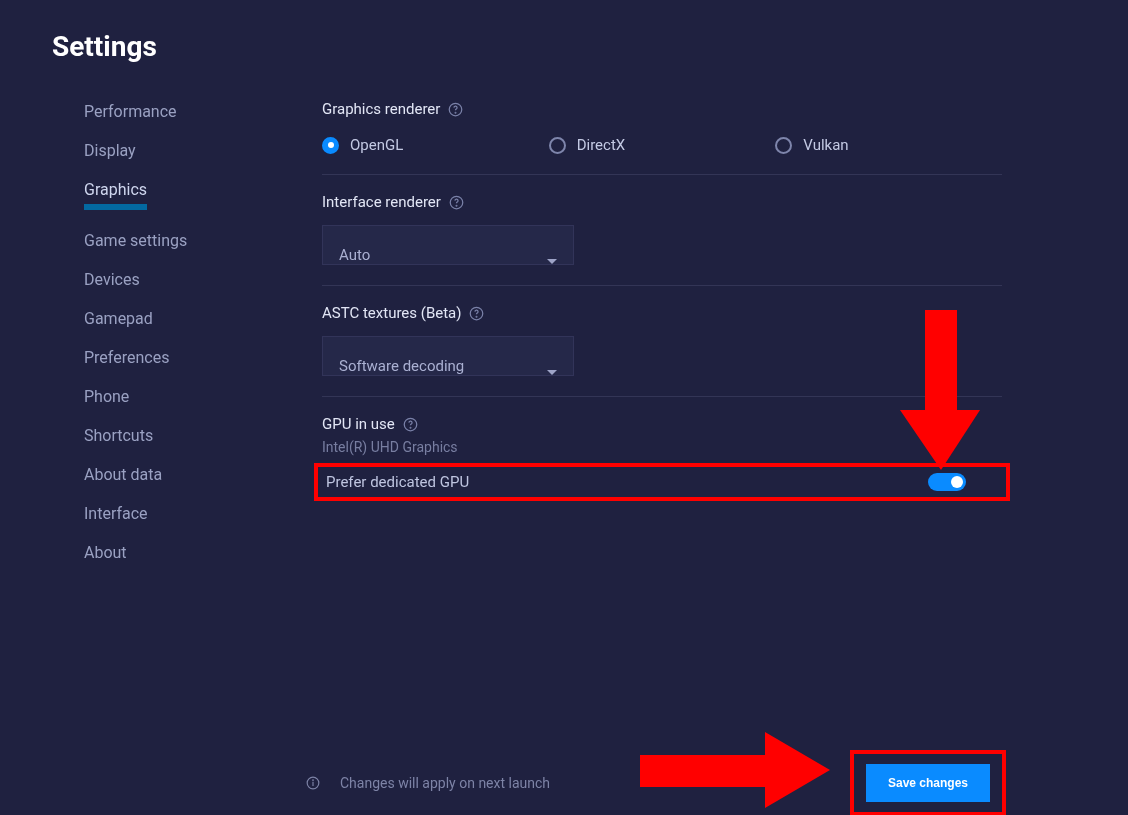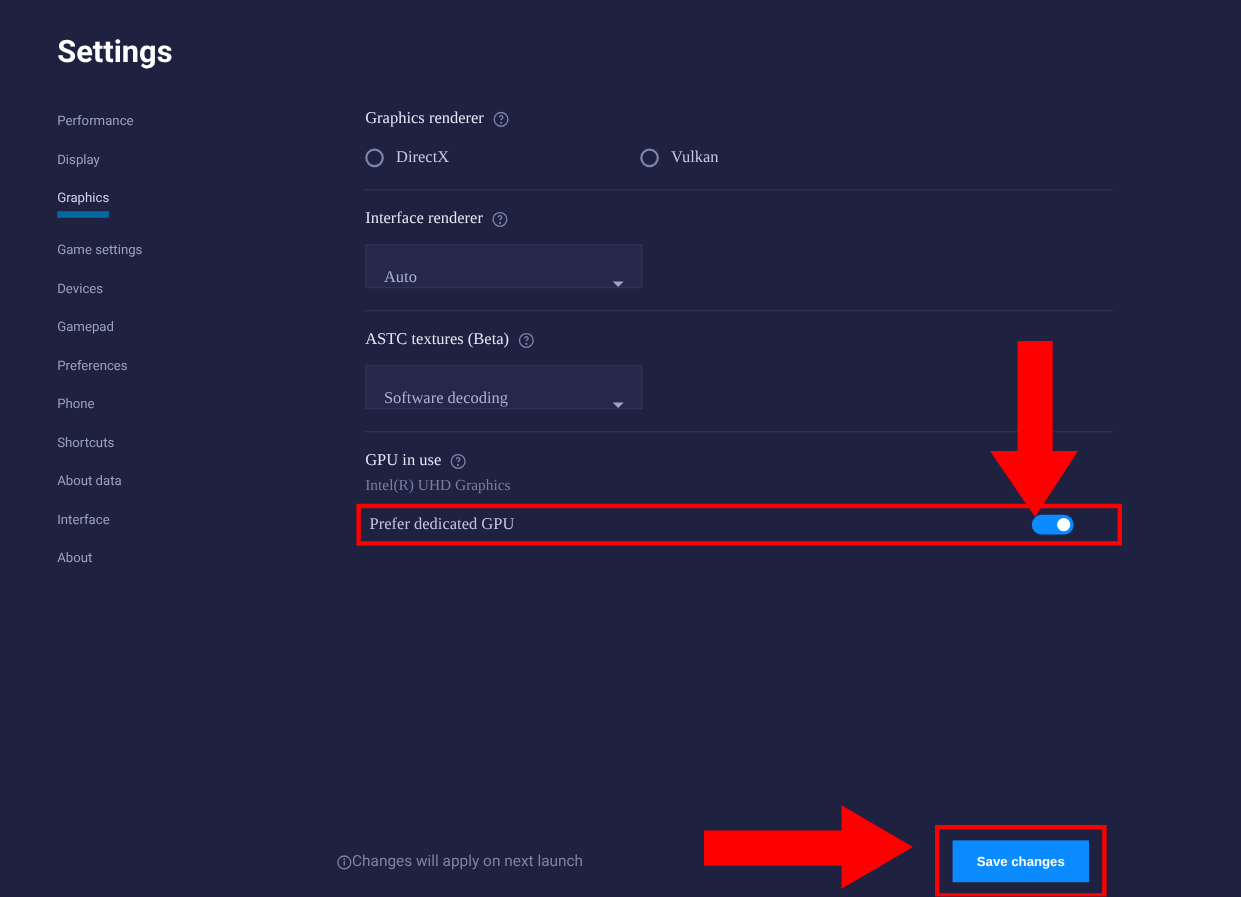--- a/index.html
+++ b/index.html
@@ -21,39 +21,39 @@
     text-align: right;
   }
   .sidebar {
     position: absolute;
     left: 52px;
     top: 104px;
     width: 200px;
   }
   .sidebar-item {
     color: #9aa1c2;
-    font-size: 12px;
+    font-size: 16px;
     line-height: 1;
     margin-bottom: 23px;
     cursor: pointer;
+    margin-left: 32px;
   }
   .sidebar-item.active {
     color: #cfd6ee;
   }
   .sidebar-item.active .label-underline {
     border-bottom: 6px solid #0369a1;
     padding-bottom: 6px;
     display: inline-block;
   }
   .main {
     position: absolute;
-    left: 332px;
+    left: 322px;
     top: 100px;
     width: 680px;
-    font-family: Liberation Serif, serif;
   }
   .section {
     border-bottom: 1px solid #333556;
     padding: 18px 0 20px 0;
   }
   .section:first-child { padding-top: 0; }
   .section-title {
     color: #e2e6f5;
     font-size: 15px;
     display: flex;
@@ -166,22 +166,22 @@
     position: absolute;
     left: 306px;
     top: 750px;
     width: 700px;
     display: flex;
     align-items: center;
     justify-content: space-between;
   }
   .notice {
     display: flex;
-    align-items: flex-end;
-    gap: 0;
+    align-items: center;
+    gap: 20px;
     color: #7d83a6;
     font-size: 14px;
   }
   .info-icon {
     width: 14px; height: 14px;
     display: inline-flex;
     align-items: center;
     justify-content: center;
   }
   .info-icon svg { stroke: #7d83a6; }
@@ -240,20 +240,24 @@
       <span>Graphics renderer</span>
       <span class="help-icon">
         <svg width="15" height="15" viewBox="0 0 24 24" fill="none" stroke-width="2">
             <circle cx="12" cy="12" r="10"></circle>
             <path d="M9.5 9a2.5 2.5 0 1 1 3.5 2.3c-.8.4-1 .9-1 1.7"></path>
             <circle cx="12" cy="17" r="0.6" fill="#7a81a8"></circle>
           </svg>
       </span>
     </div>
     <div class="radio-row">
+      <div class="radio-option selected">
+        <span class="radio-circle"></span>
+        <span class="radio-label">OpenGL</span>
+      </div>
       <div class="radio-option">
         <span class="radio-circle"></span>
         <span class="radio-label">DirectX</span>
       </div>
       <div class="radio-option">
         <span class="radio-circle"></span>
         <span class="radio-label">Vulkan</span>
       </div>
     </div>
   </section>

